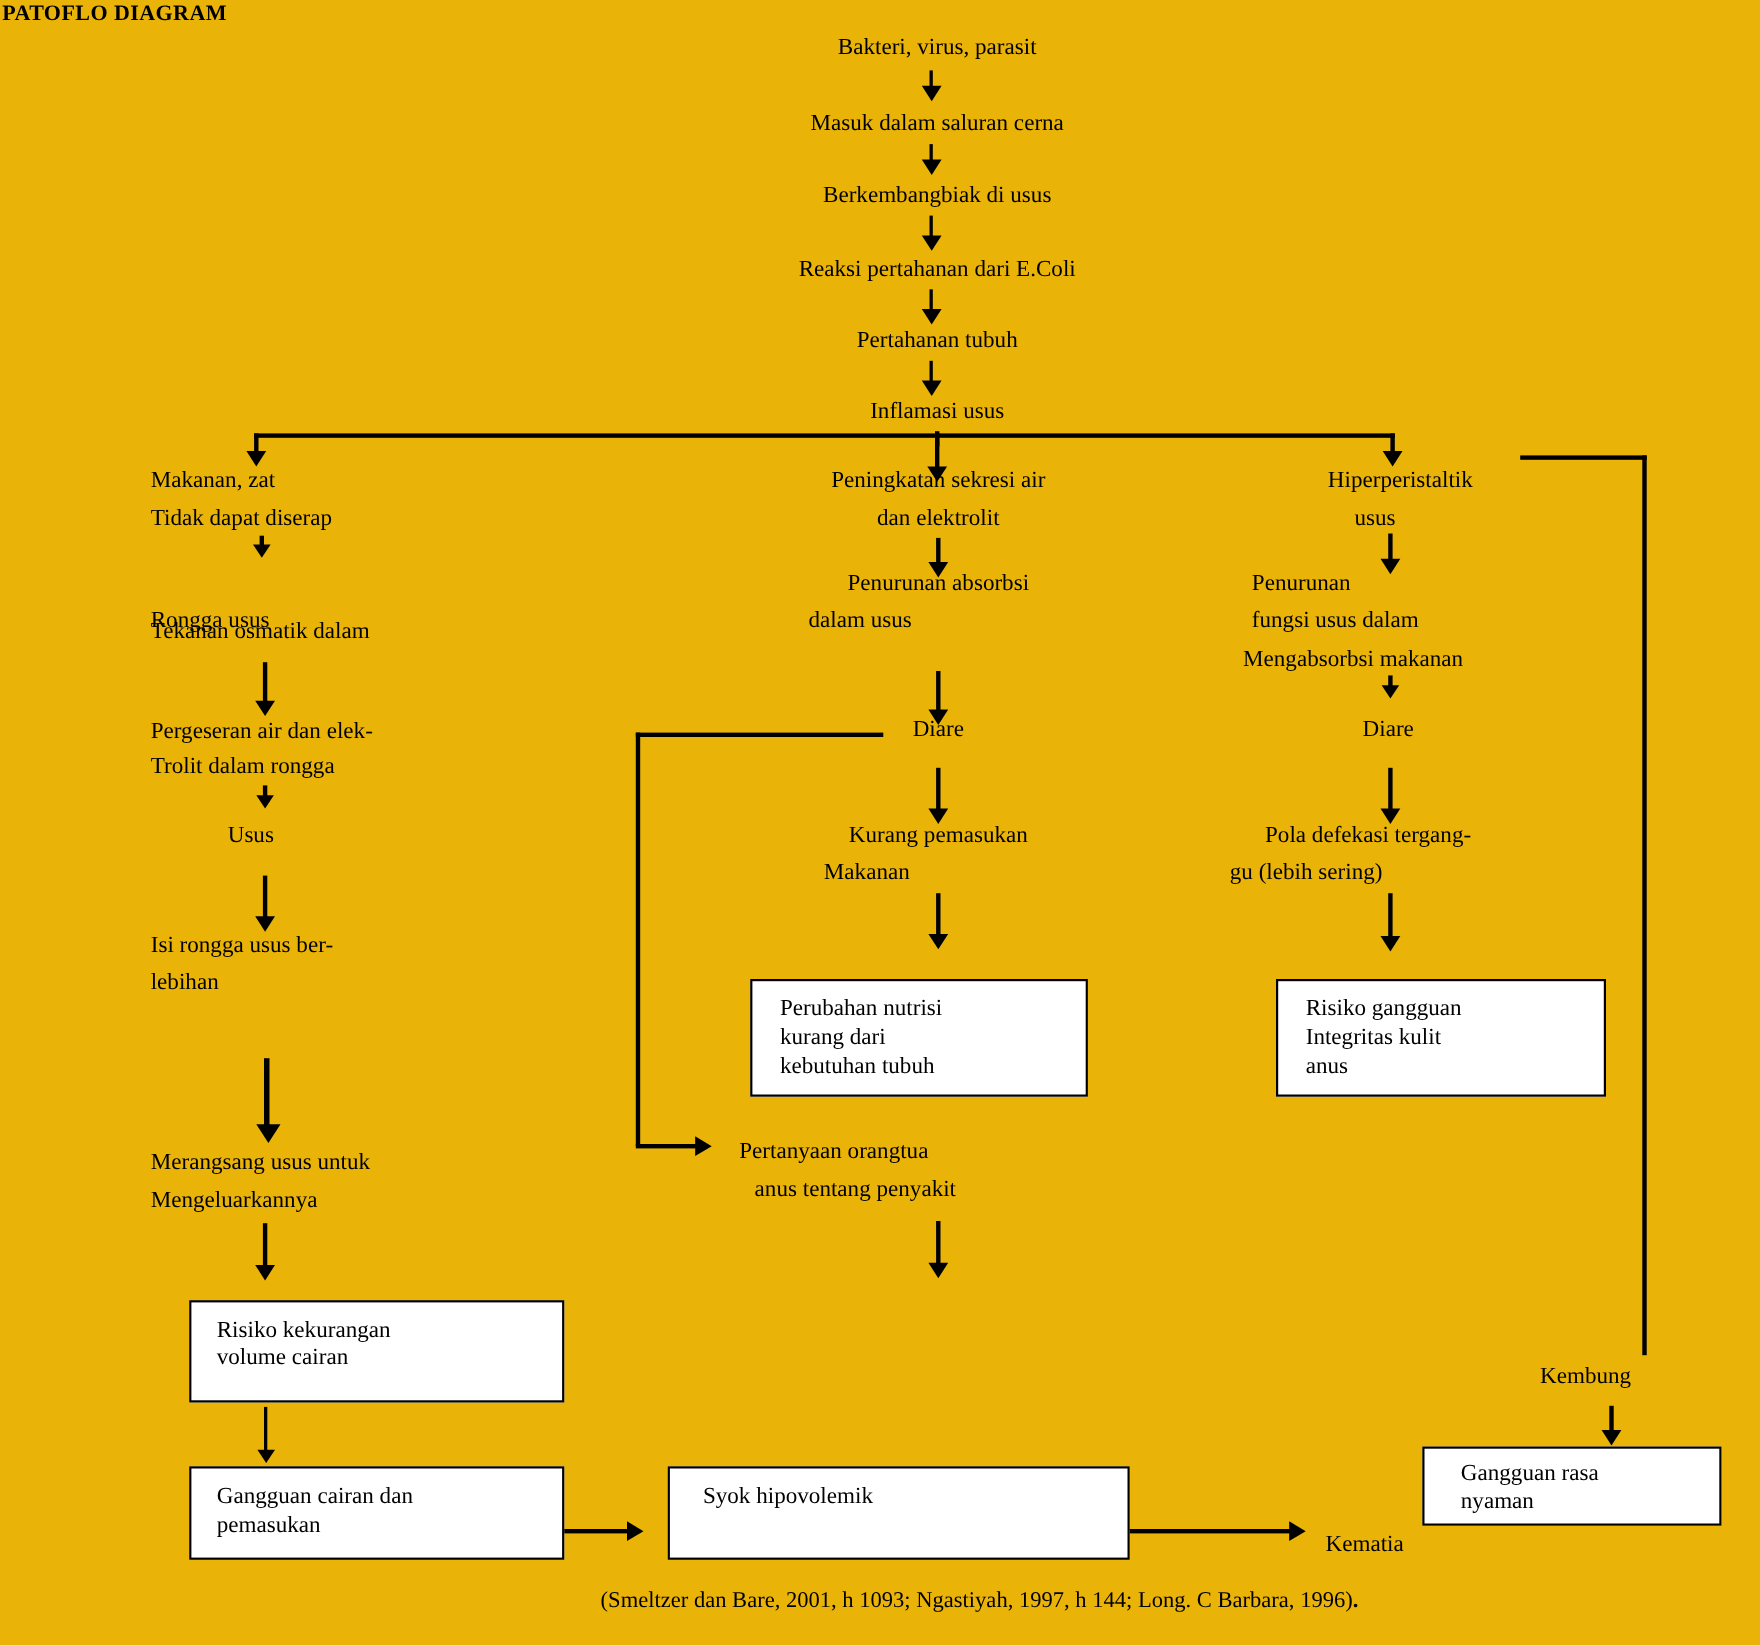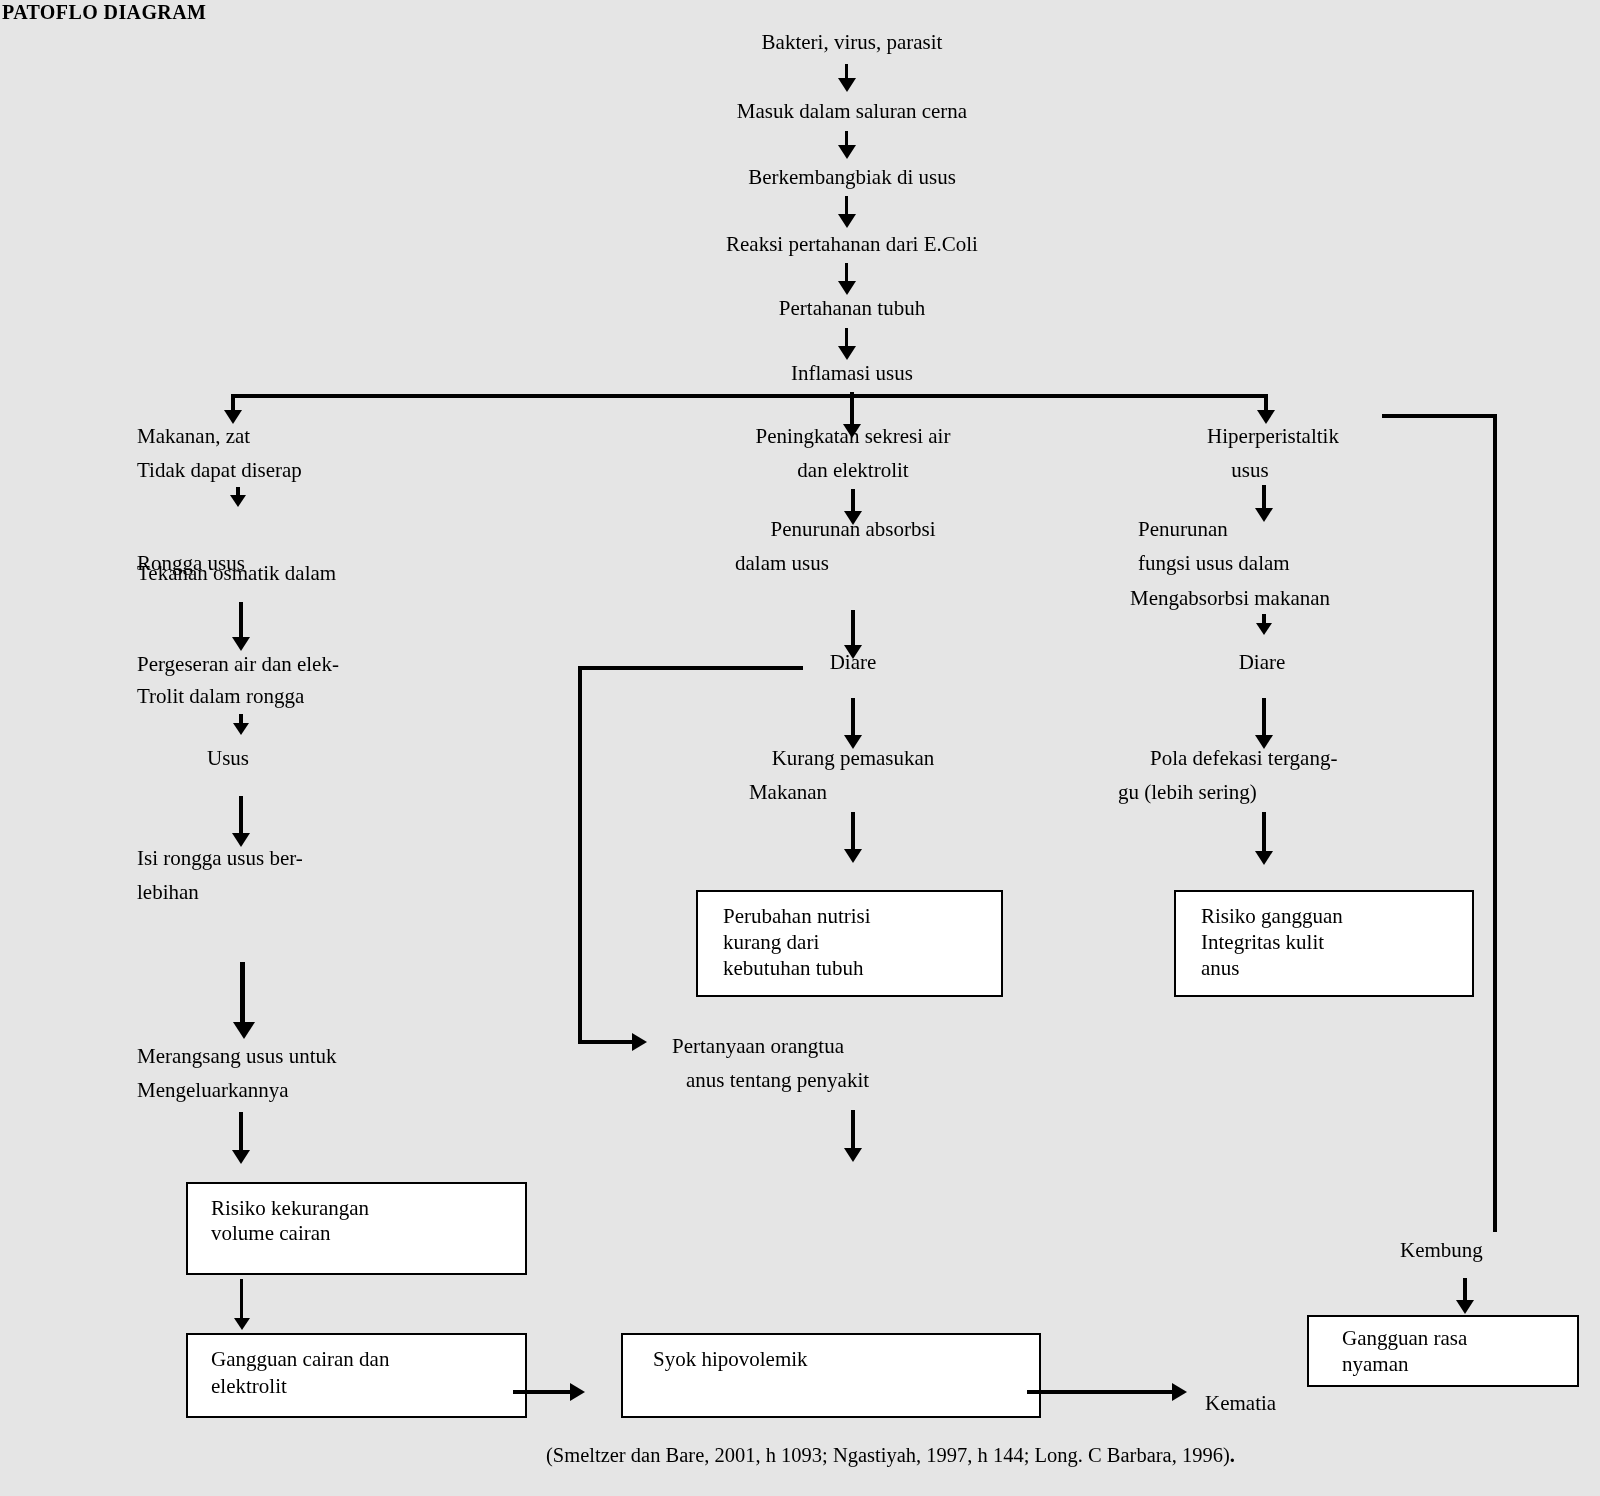--- a/index.html
+++ b/index.html
@@ -5,21 +5,21 @@
 <style>
   html, body {
     margin: 0;
     padding: 0;
     background: #ffffff;
   }
   #canvas {
     position: relative;
     width: 1600px;
     height: 1496px;
-    background: #e5e5e5;
+    background: #eab308;
     font-family: "Liberation Serif", "DejaVu Serif", serif;
     color: #000000;
     overflow: hidden;
   }
   .txt {
     position: absolute;
     font-size: 21px;
     line-height: 36px;
     white-space: pre;
     color: #000;
@@ -32,21 +32,20 @@
     letter-spacing: 0.4px;
     left: 2px;
     top: 1px;
   }
   
   .box {
     position: absolute;
     border: 2.5px solid #000;
     background: #fff;
     box-sizing: border-box;
-    margin-left: 14px;
   }
   .box .bt {
     position: absolute;
     font-size: 21px;
     line-height: 27px;
     white-space: pre;
   }
   .big { font-size: 26px; line-height: 30px; }
   
   .vline { position: absolute; background: #000; width: 3px; }
@@ -158,21 +157,21 @@
   <div class="box" style="left:172px; top:1182px; width:341px; height:93px;">
     <div class="bt" style="left:23px; top:11px;">Risiko kekurangan</div>
     <div class="bt big" style="left:23px; top:36px;">volume cairan</div>
   </div>
 
   <div class="vline" style="left:240px; top:1279px; height:45px;"></div>
   <div class="ahead-d sm" style="left:234px; top:1318px;"></div>
 
   <div class="box" style="left:172px; top:1333px; width:341px; height:85px;">
     <div class="bt" style="left:23px; top:11px;">Gangguan cairan dan</div>
-    <div class="bt" style="left:23px; top:38px;">elektrolit</div>
+    <div class="bt" style="left:23px; top:38px;">pemasukan</div>
   </div>
 
   <div class="hline hthick" style="left:513px; top:1390px; width:62px;"></div>
   <div class="ahead-r" style="left:570px; top:1383px;"></div>
 
   <div class="txt ctr" style="left:853px; top:418px;">Peningkatan sekresi air</div>
   <div class="txt ctr" style="left:853px; top:452px;">dan elektrolit</div>
 
   <div class="vline vthick" style="left:851px; top:489px; height:28px;"></div>
   <div class="ahead-d" style="left:844px; top:511px;"></div>

